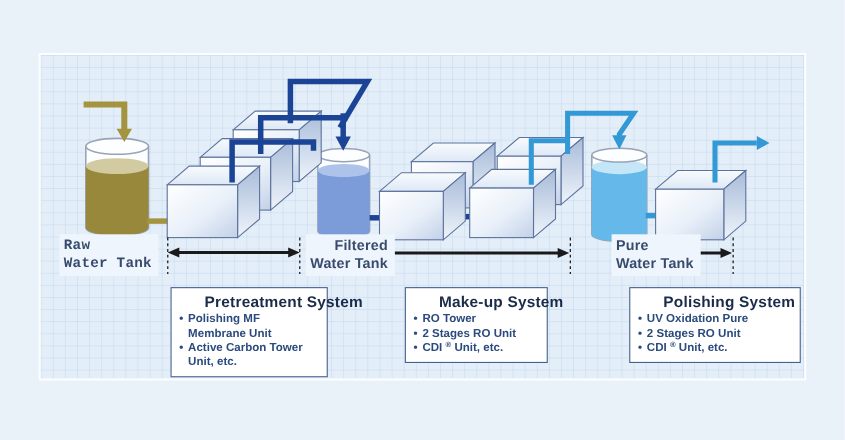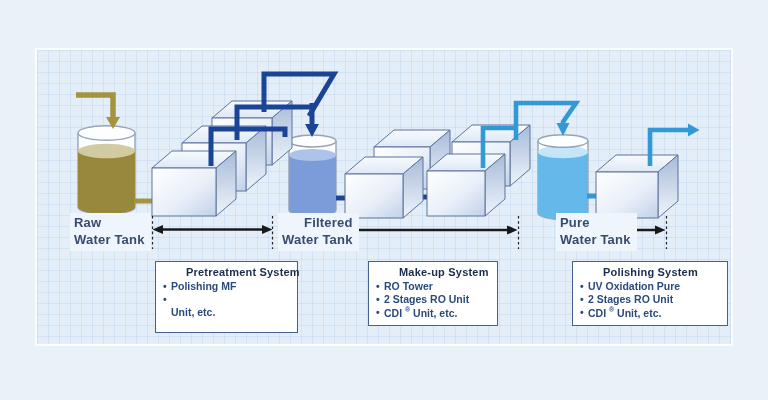--- a/index.html
+++ b/index.html
@@ -28,21 +28,21 @@
     white-space:nowrap;
   }
   .sys-box{
     position:absolute;
     background:#ffffff;
     border:1.6px solid #44608c;
     padding:4px 7px 5px 7px;
     box-sizing:border-box;
   }
   .sys-title{
-    color:#1a2c49;font-size:11px;font-weight:bold;letter-spacing:.2px;
+    color:#1a2c49;font-size:14px;font-weight:bold;letter-spacing:.2px;
     margin-bottom:2px;white-space:nowrap;padding-left:23px;
   }
   .b-line{
     color:#2b4a7d;font-size:10.5px;font-weight:bold;line-height:1.25;
     white-space:nowrap;display:flex;
   }
   .b-line .dot{width:8px;flex:0 0 8px;}
   .b-line.cont{padding-left:8px;}
   .b-line sup{font-size:7px;line-height:1;}
 </style>
@@ -168,42 +168,46 @@
         <polygon points="655,225.4 655,234.6 665.5,230" fill="#1a1a1a"></polygon>
         <line x1="152.5" y1="216" x2="152.5" y2="249" stroke="#222" stroke-width="1.2" stroke-dasharray="2.6,2.6"></line>
         <line x1="272.5" y1="216" x2="272.5" y2="249" stroke="#222" stroke-width="1.2" stroke-dasharray="2.6,2.6"></line>
         <line x1="345.5" y1="216" x2="345.5" y2="249" stroke="#222" stroke-width="1.2" stroke-dasharray="2.6,2.6"></line>
         <line x1="518.5" y1="216" x2="518.5" y2="249" stroke="#222" stroke-width="1.2" stroke-dasharray="2.6,2.6"></line>
         <line x1="599.5" y1="216" x2="599.5" y2="249" stroke="#222" stroke-width="1.2" stroke-dasharray="2.6,2.6"></line>
         <line x1="666.5" y1="216" x2="666.5" y2="249" stroke="#222" stroke-width="1.2" stroke-dasharray="2.6,2.6"></line>
       </g>
   </svg>
 
-  <div class="tank-label" style="left:70px;top:213px;">
+  <div class="tank-label" style="left:54px;top:213px;font-family:Liberation Mono, monospace;">
     <div>Raw</div>
     <div>Water Tank</div>
   </div>
   <div class="tank-label" style="left:278px;top:213px;text-align:right;">
     <div>Filtered</div>
     <div>Water Tank</div>
   </div>
   <div class="tank-label" style="left:556px;top:213px;">
     <div>Pure</div>
     <div>Water Tank</div>
   </div>
 
   <div class="sys-box" style="left:155px;top:261px;width:143px;min-height:72px;">
     <div class="sys-title">Pretreatment System</div>
     <div>
         <div class="b-line">
           <span class="dot">•</span>
           <span>Polishing MF</span>
         </div>
-        <div class="b-line">
-          <span class="dot">•</span>
+        <div class="b-line cont">
+          <span>Membrane Unit</span>
+        </div>
+        <div class="b-line">
+          <span class="dot">•</span>
+          <span>Active Carbon Tower</span>
         </div>
         <div class="b-line cont">
           <span>Unit, etc.</span>
         </div>
       </div>
   </div>
   <div class="sys-box" style="left:368px;top:261px;width:130px;min-height:63px;">
     <div class="sys-title">Make-up System</div>
     <div>
         <div class="b-line">

